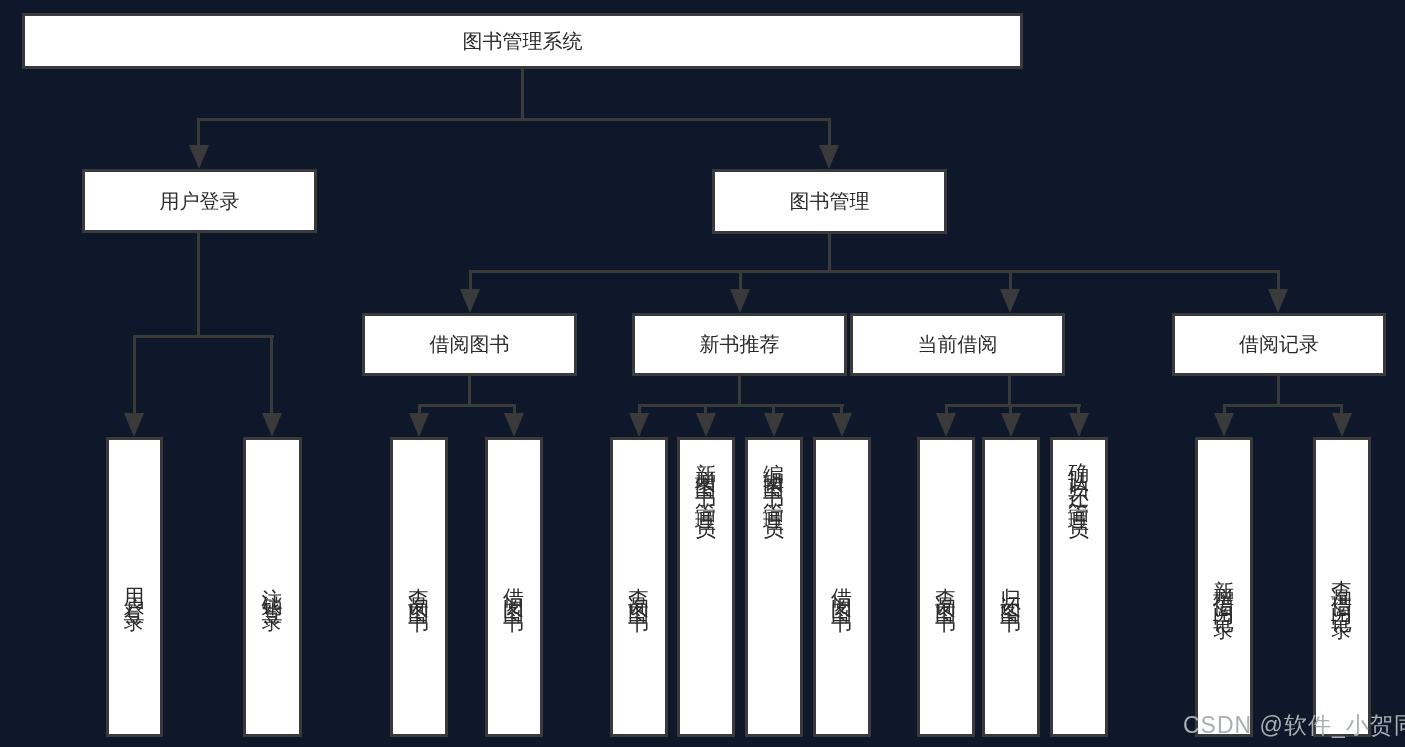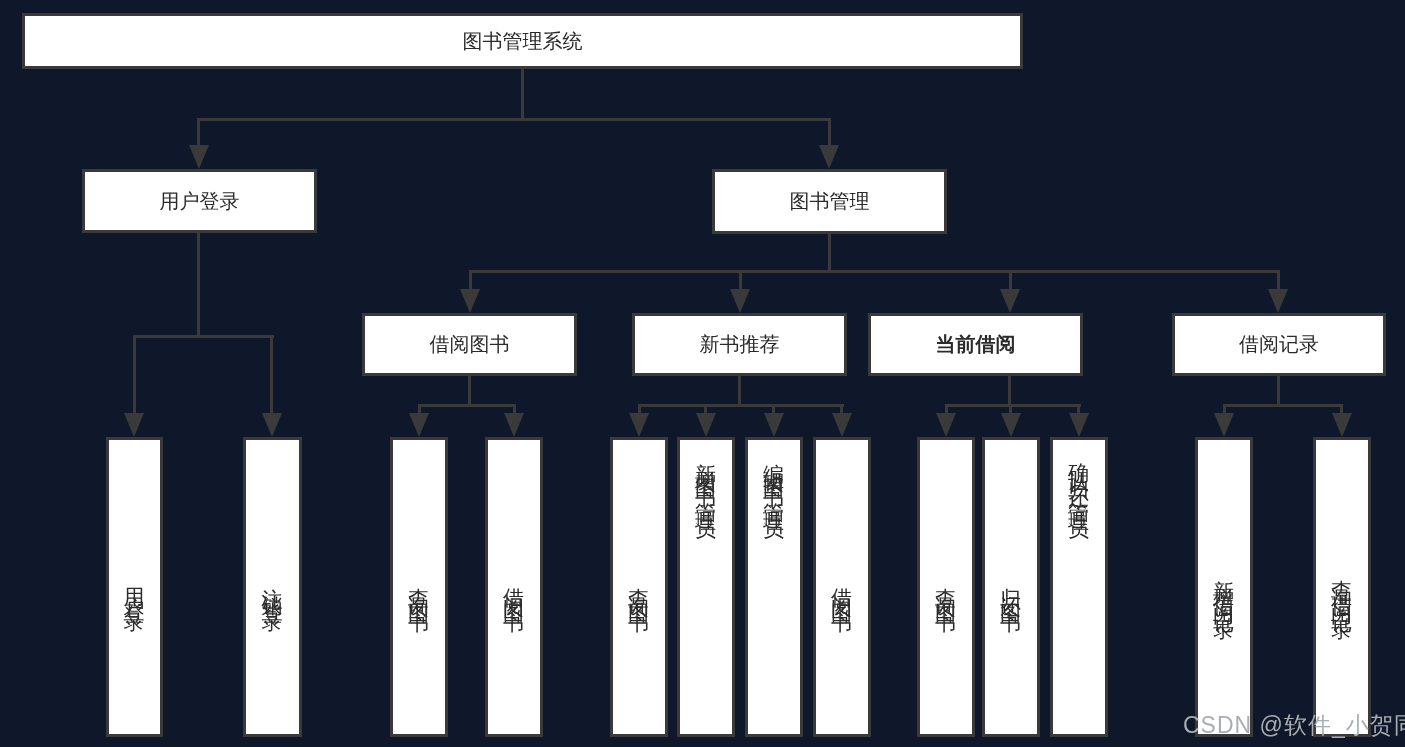--- a/index.html
+++ b/index.html
@@ -69,21 +69,21 @@
   <div class="arrow" style="left:1000px;top:289px;"></div>
   <div class="vline" style="left:1277px;top:270px;height:22px;"></div>
   <div class="arrow" style="left:1268px;top:289px;"></div>
 
   <div class="node" style="left:362px;top:313px;width:215px;height:63px;">
     <span>借阅图书</span>
   </div>
   <div class="node" style="left:632px;top:313px;width:215px;height:63px;">
     <span>新书推荐</span>
   </div>
-  <div class="node" style="left:868px;top:313px;width:215px;height:63px;font-weight:bold;">
+  <div class="node" style="left:850px;top:313px;width:215px;height:63px;">
     <span>当前借阅</span>
   </div>
   <div class="node" style="left:1172px;top:313px;width:214px;height:63px;">
     <span>借阅记录</span>
   </div>
 
   <div class="vline" style="left:468px;top:376px;height:31px;"></div>
   <div class="hline" style="left:418px;top:404px;width:98px;"></div>
   <div class="vline" style="left:418px;top:404px;height:12px;"></div>
   <div class="arrow" style="left:409px;top:413px;"></div>

